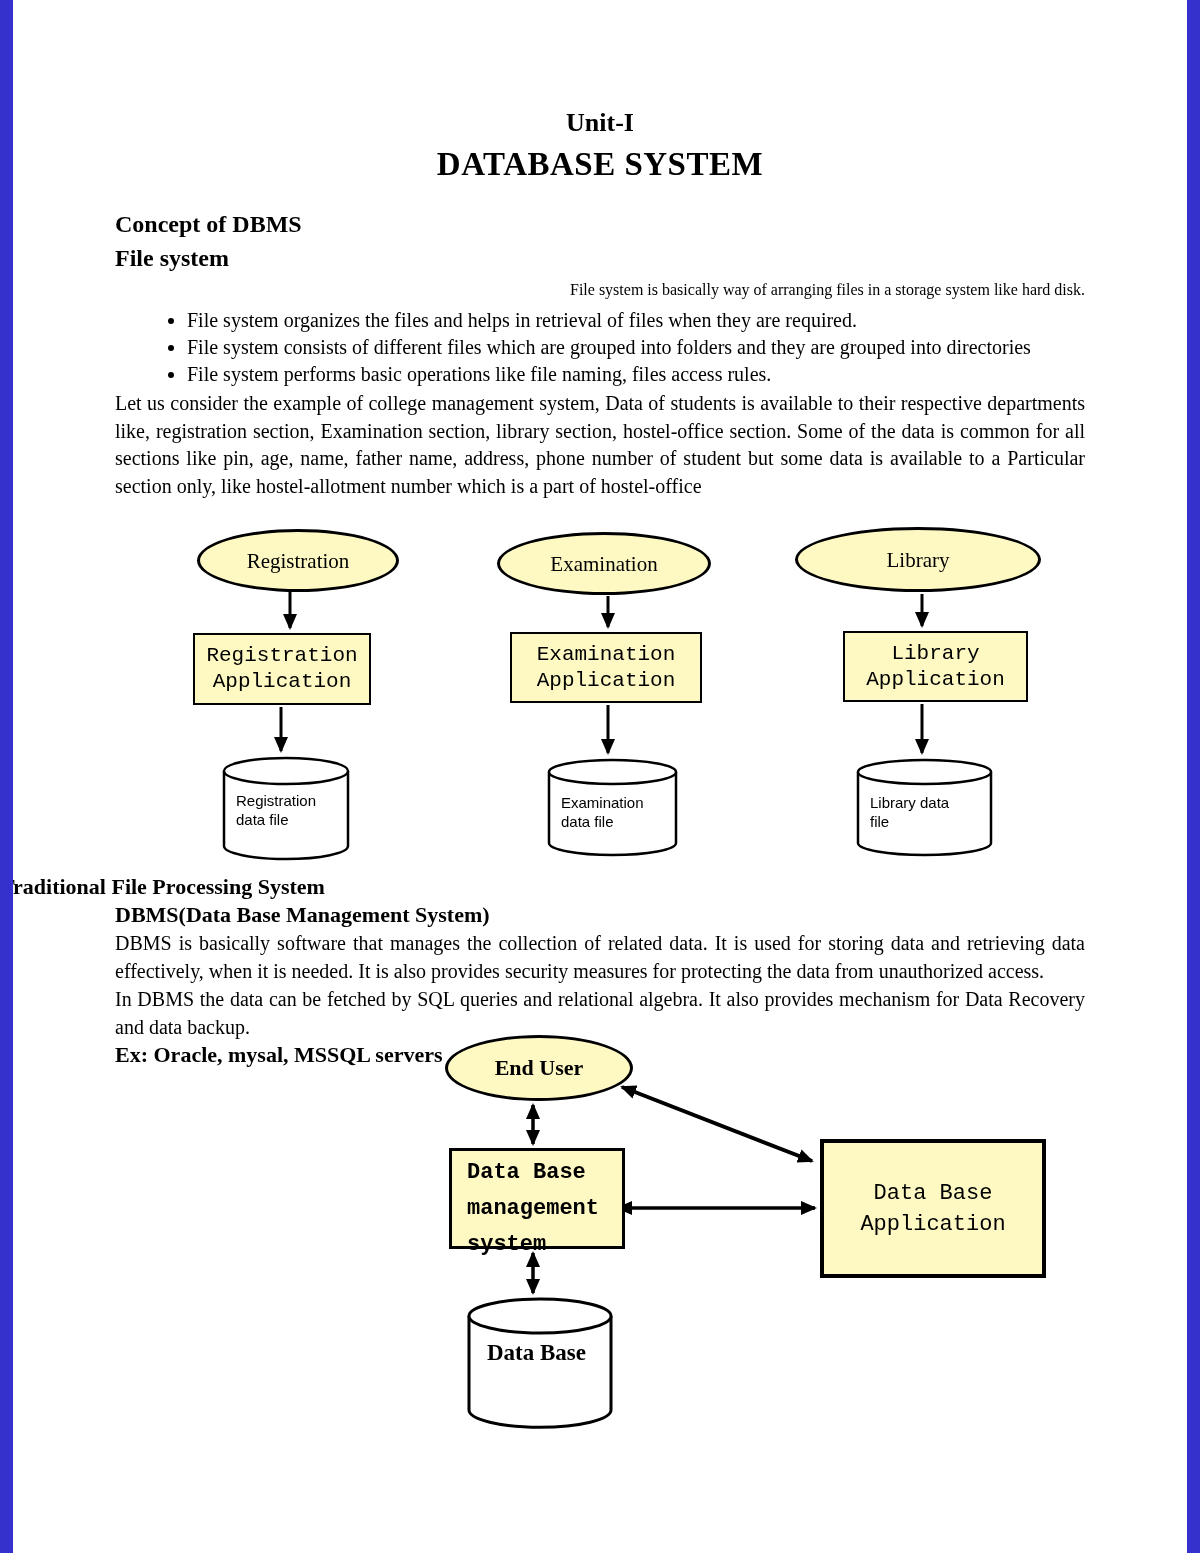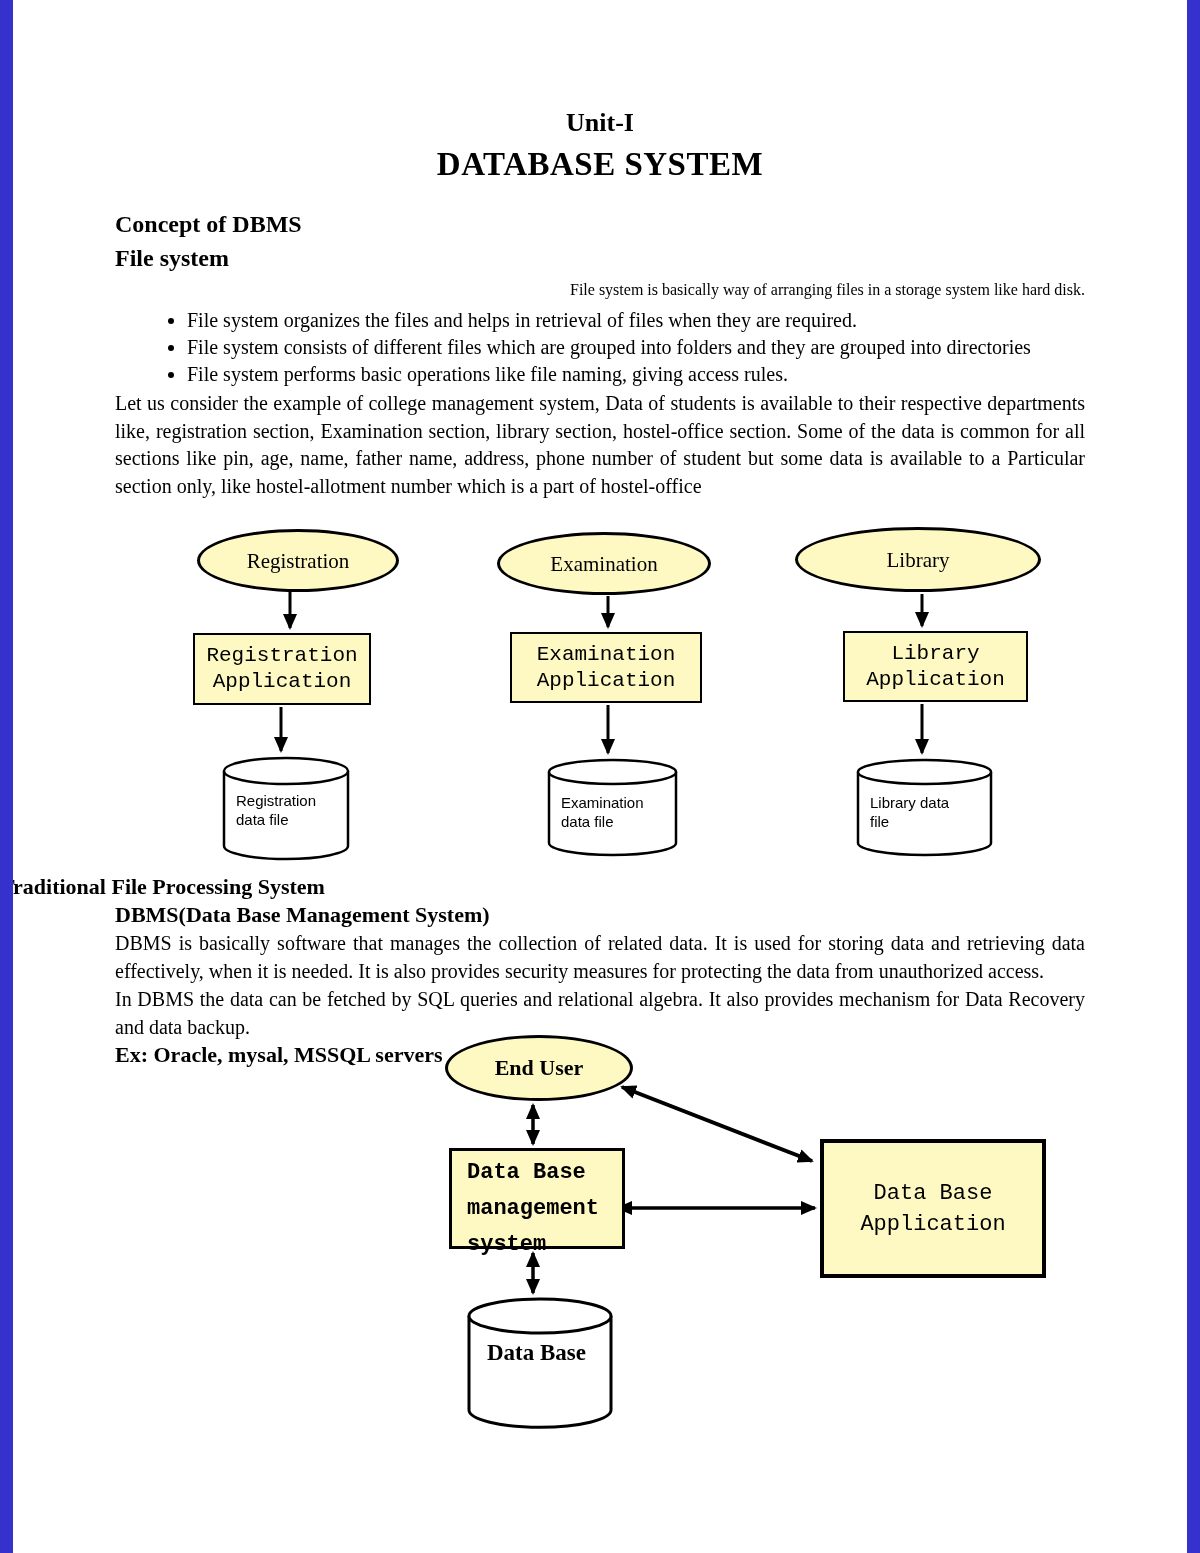--- a/index.html
+++ b/index.html
@@ -78,21 +78,21 @@
     </div>
 
     <div class="tx h-concept">Concept of DBMS</div>
     <div class="tx h-filesys">File system</div>
     <div class="tx p-intro">File system is basically way of arranging files in a storage system like hard disk.</div>
 
     <div class="tx">
       <ul class="bullets">
         <li>File system organizes the files and helps in retrieval of files when they are required.</li>
         <li>File system consists of different files which are grouped into folders and they are grouped into directories</li>
-        <li>File system performs basic operations like file naming, giving access rules.</li>
+        <li>File system performs basic operations like file naming, files access rules.</li>
       </ul>
     </div>
 
     <div class="tx p-college">Let us consider the example of college management system, Data of students is available to their respective departments like, registration section, Examination section, library section, hostel-office section. Some of the data is common for all sections like pin, age, name, father name, address, phone number of student but some data is available to a Particular section only, like hostel-allotment number which is a part of hostel-office</div>
 
     <div class="diagram d1">
       <svg class="arrows" width="1200" height="342">
         <defs>
           <marker id="d1h" viewBox="0 0 16 14" refX="14" refY="7" markerWidth="16" markerHeight="14" markerUnits="userSpaceOnUse" orient="auto">
             <path d="M0,0 L16,7 L0,14 Z" fill="#000"></path>

